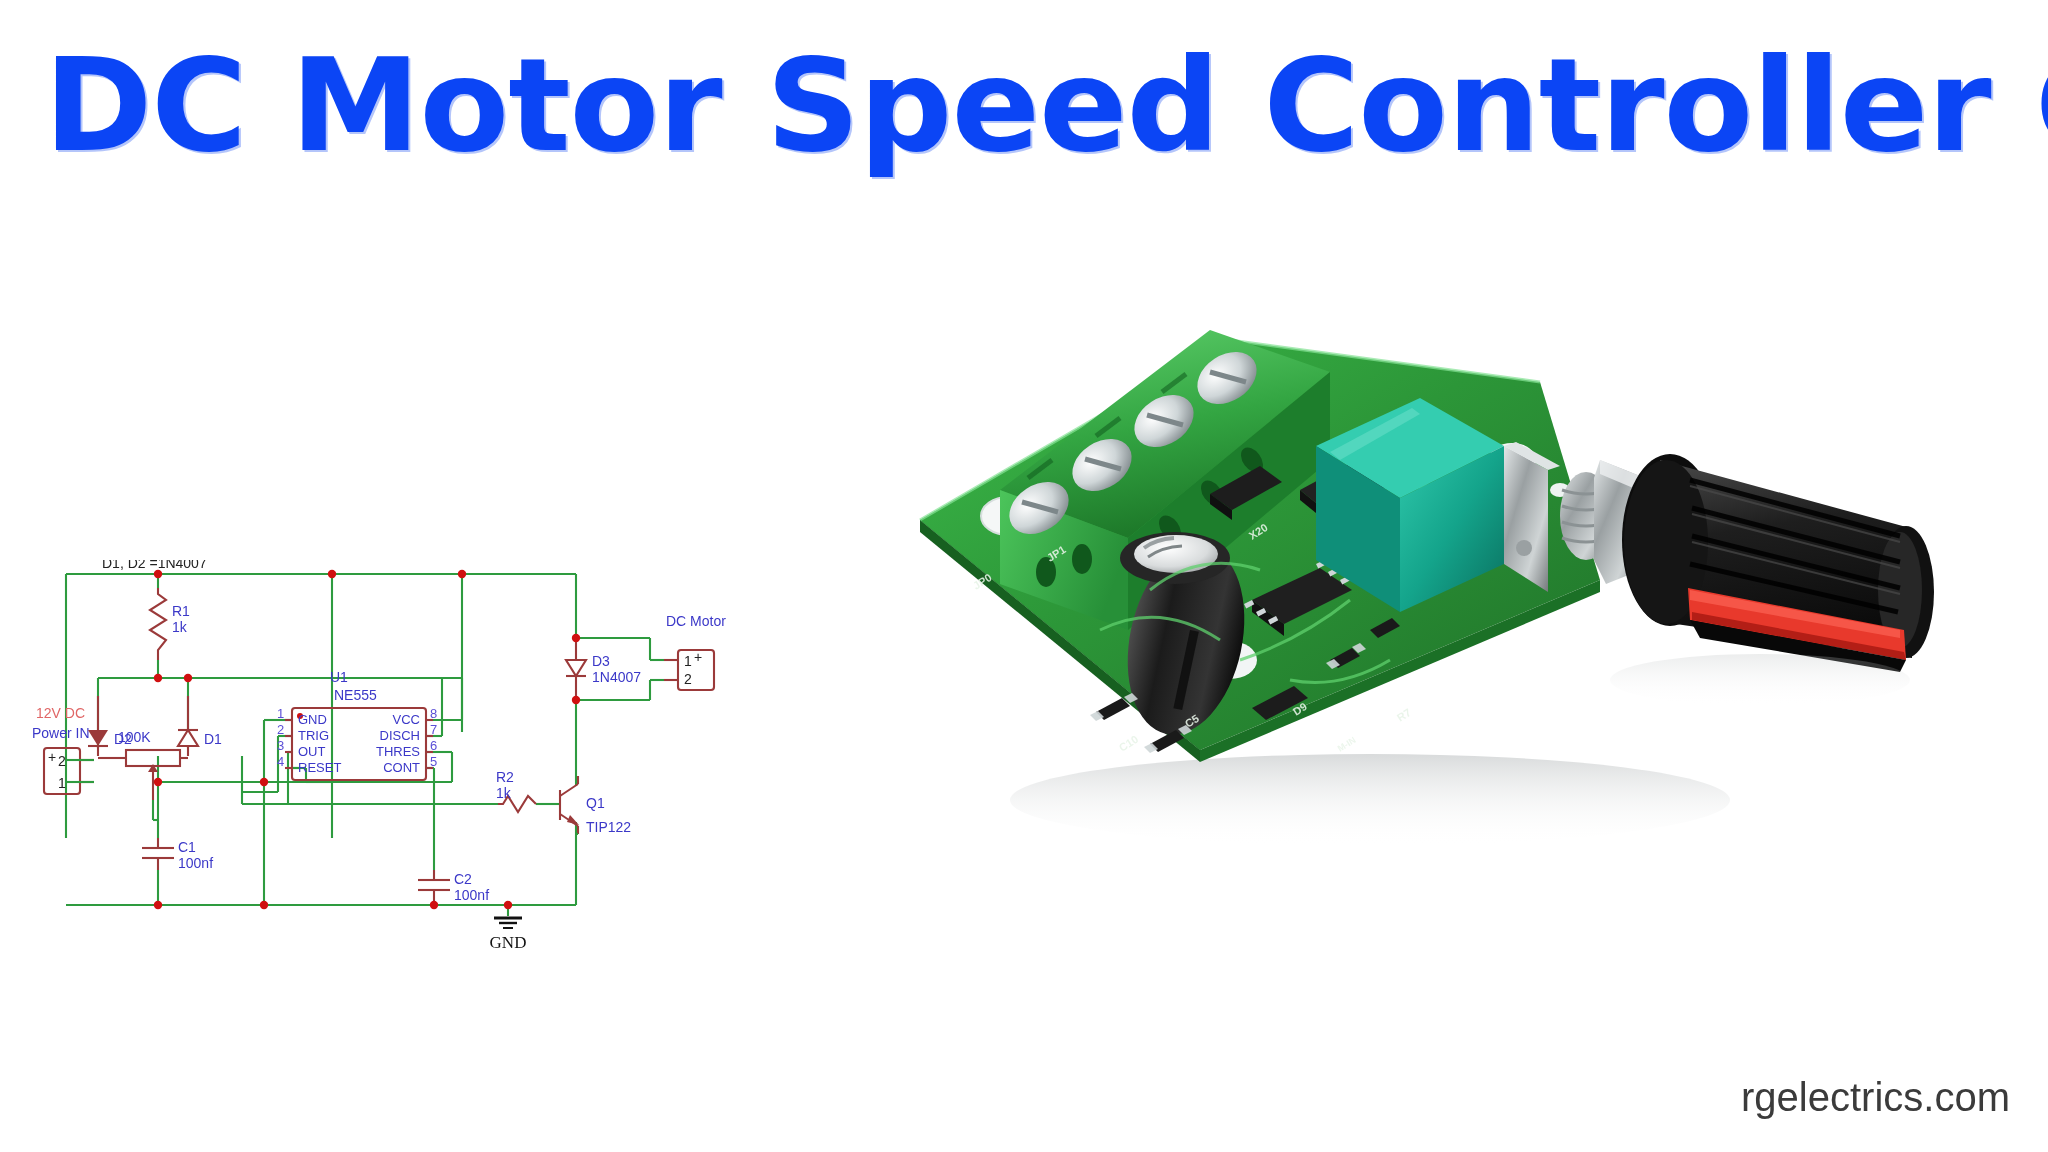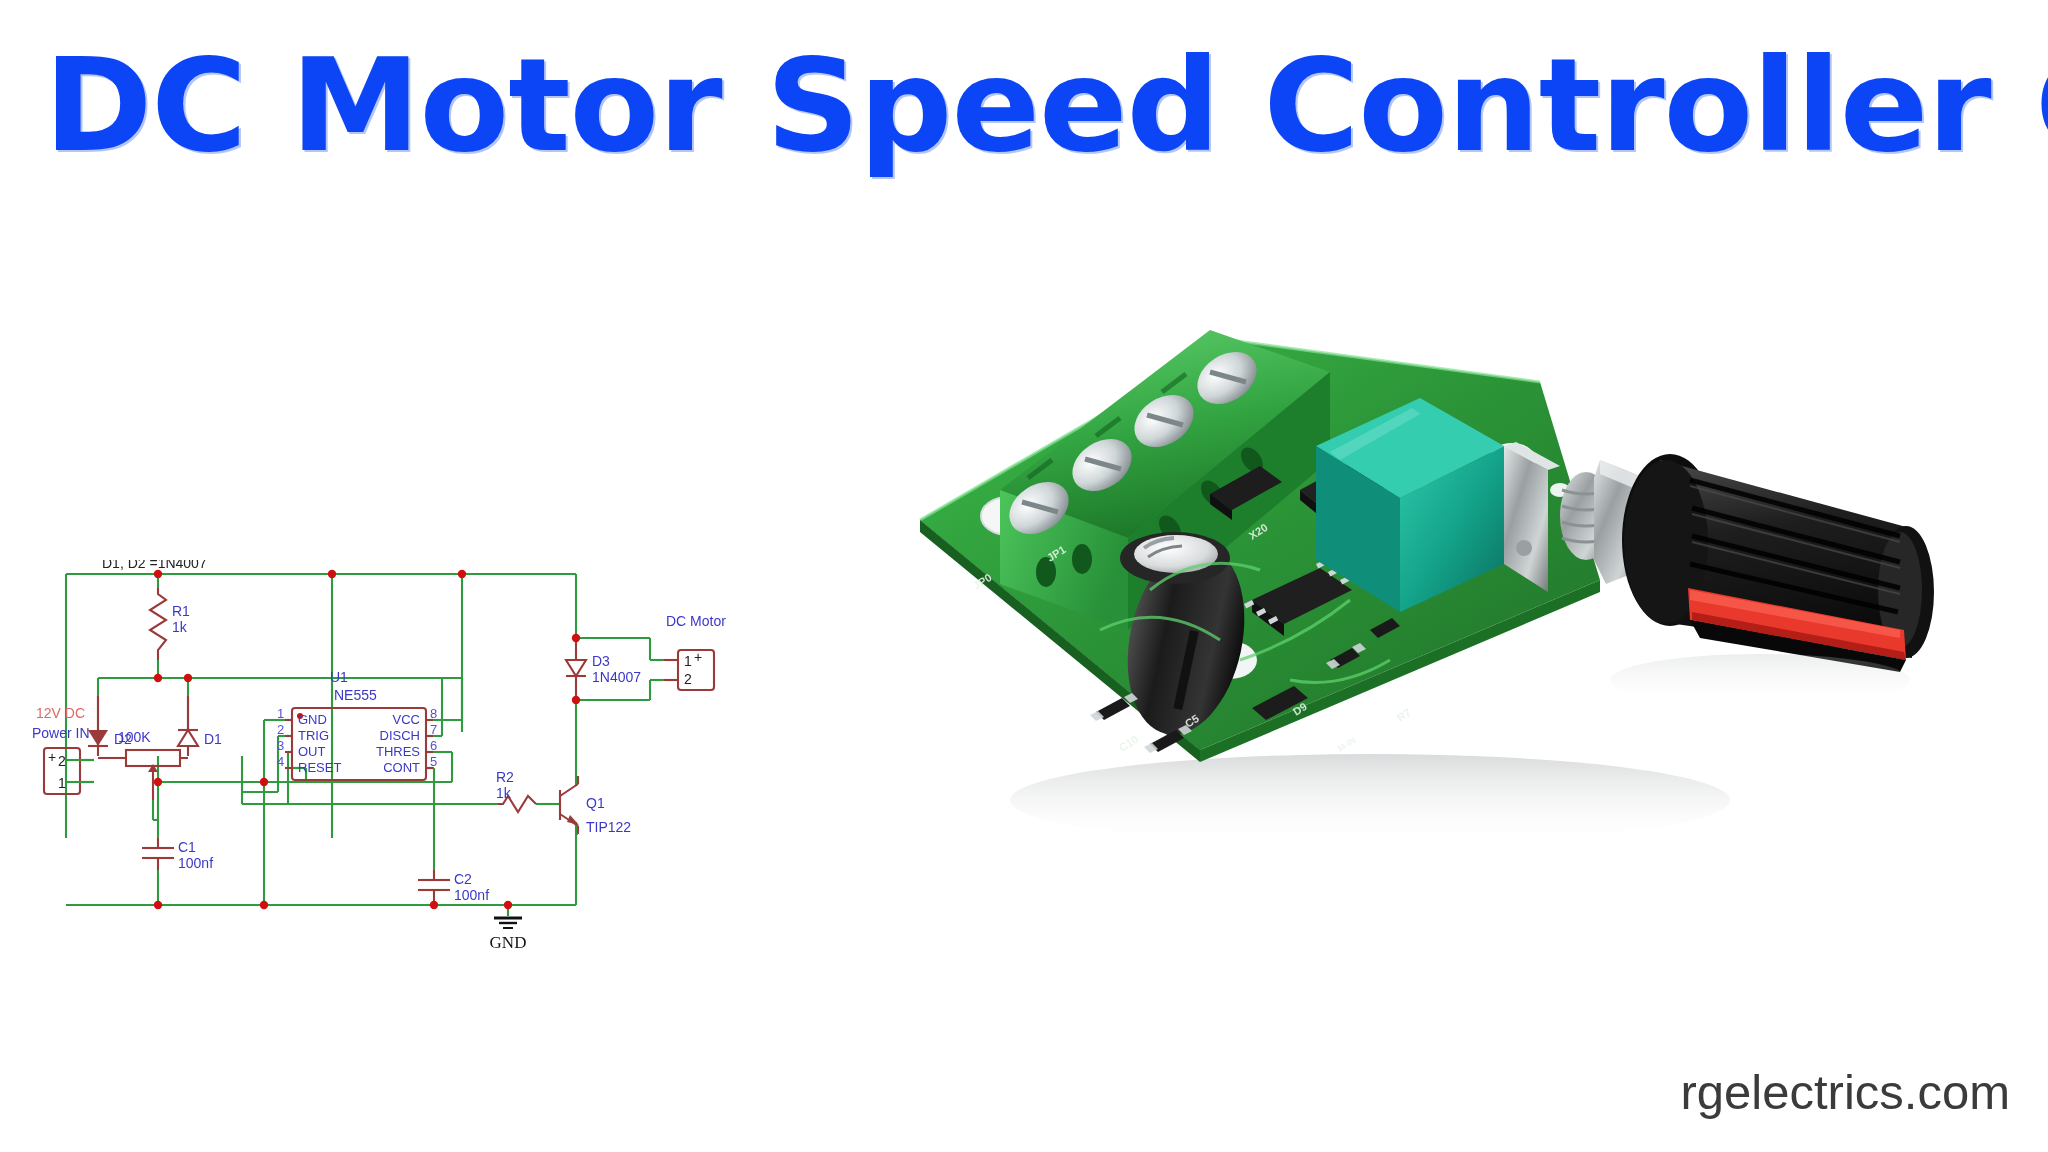--- a/index.html
+++ b/index.html
@@ -27,21 +27,21 @@
   #schematic svg{display:block;}
 
   
   #pcb{position:absolute;left:900px;top:160px;width:1148px;height:740px;}
   #pcb svg{display:block;}
 
   
   #watermark{
     position:absolute;right:38px;bottom:32px;
     font-family:"Liberation Sans",sans-serif;
-    font-size:49px;
+    font-size:40px;
     color:#3b3b3b;
     letter-spacing:0px;
     user-select:none;
   }
 </style>
 </head>
 <body>
 
 <div id="title">DC Motor Speed Controller Circuit</div>
 

